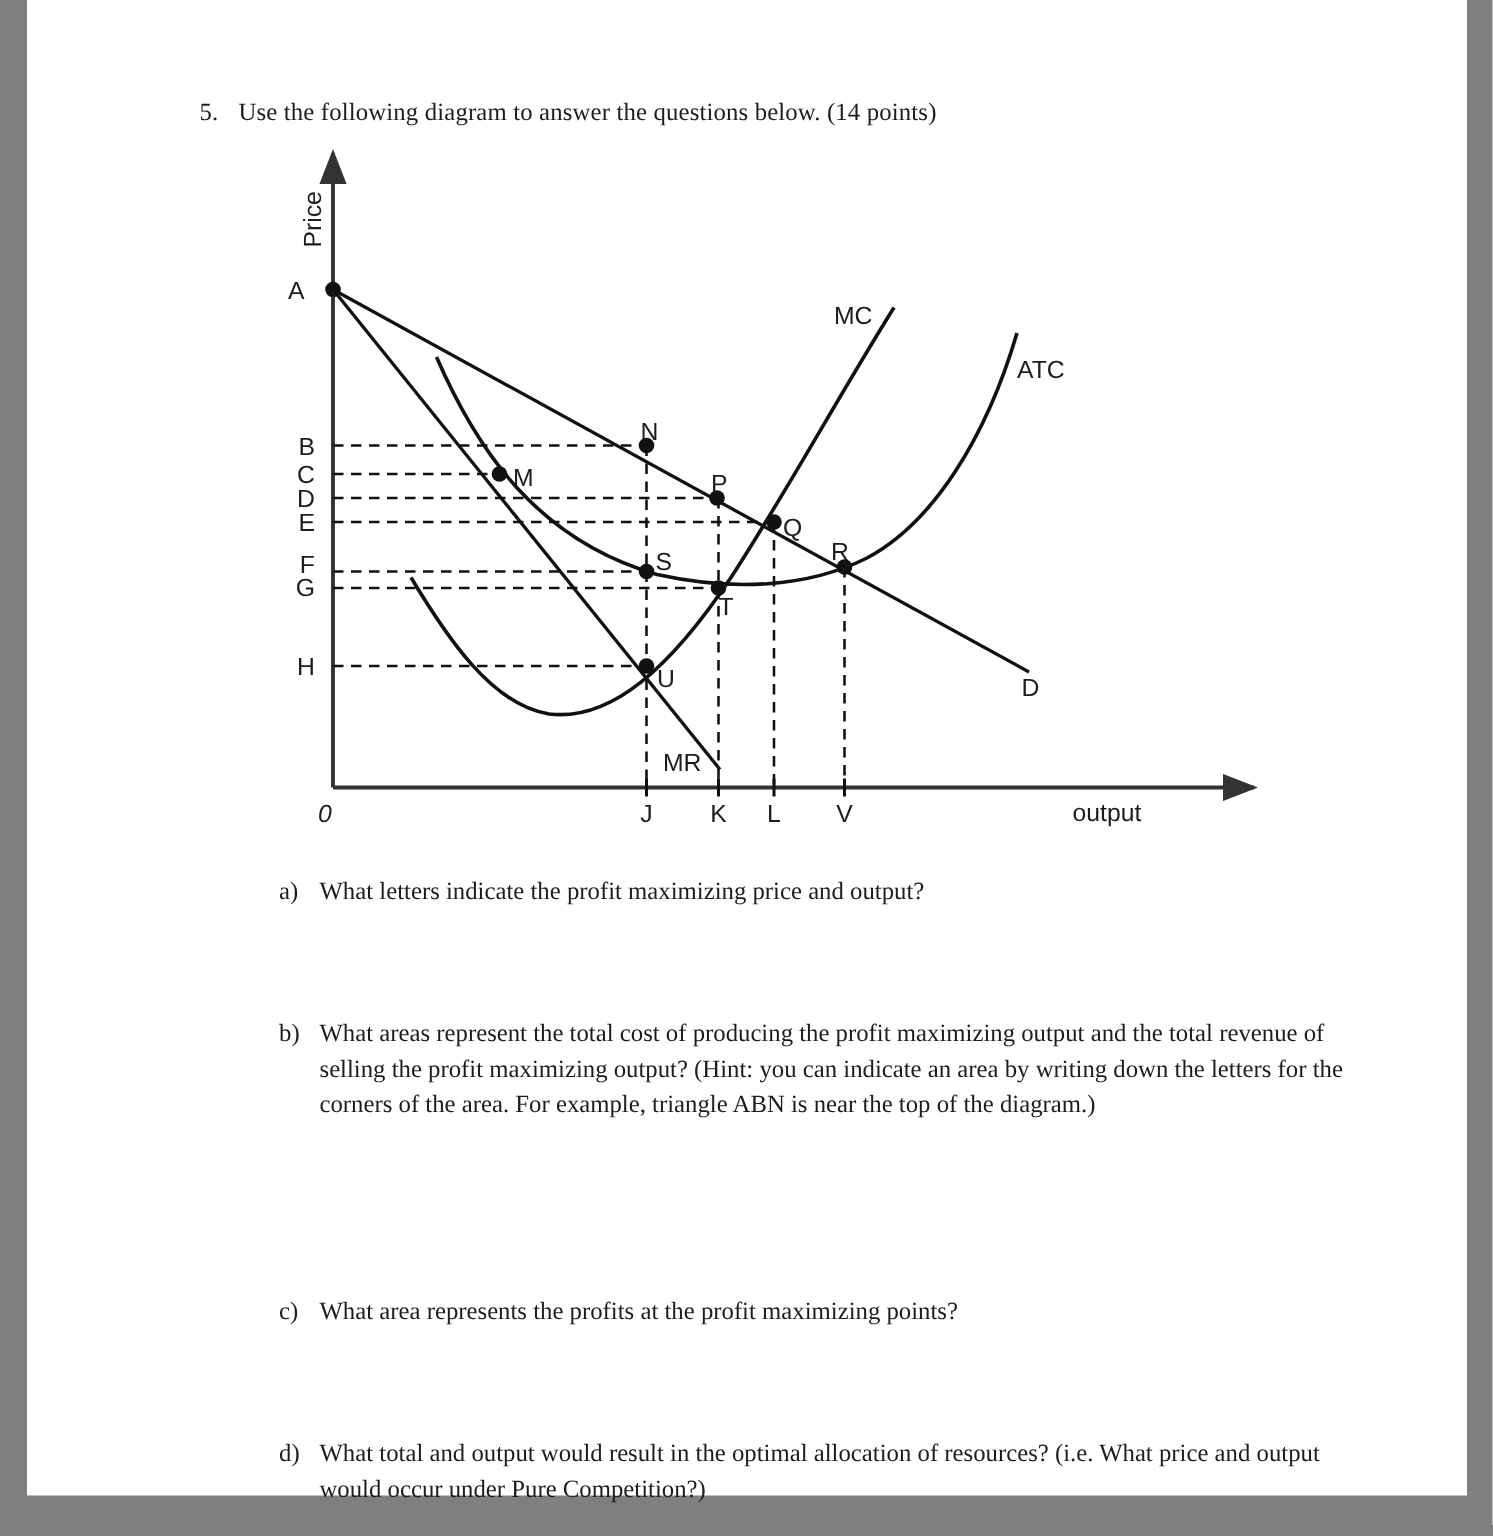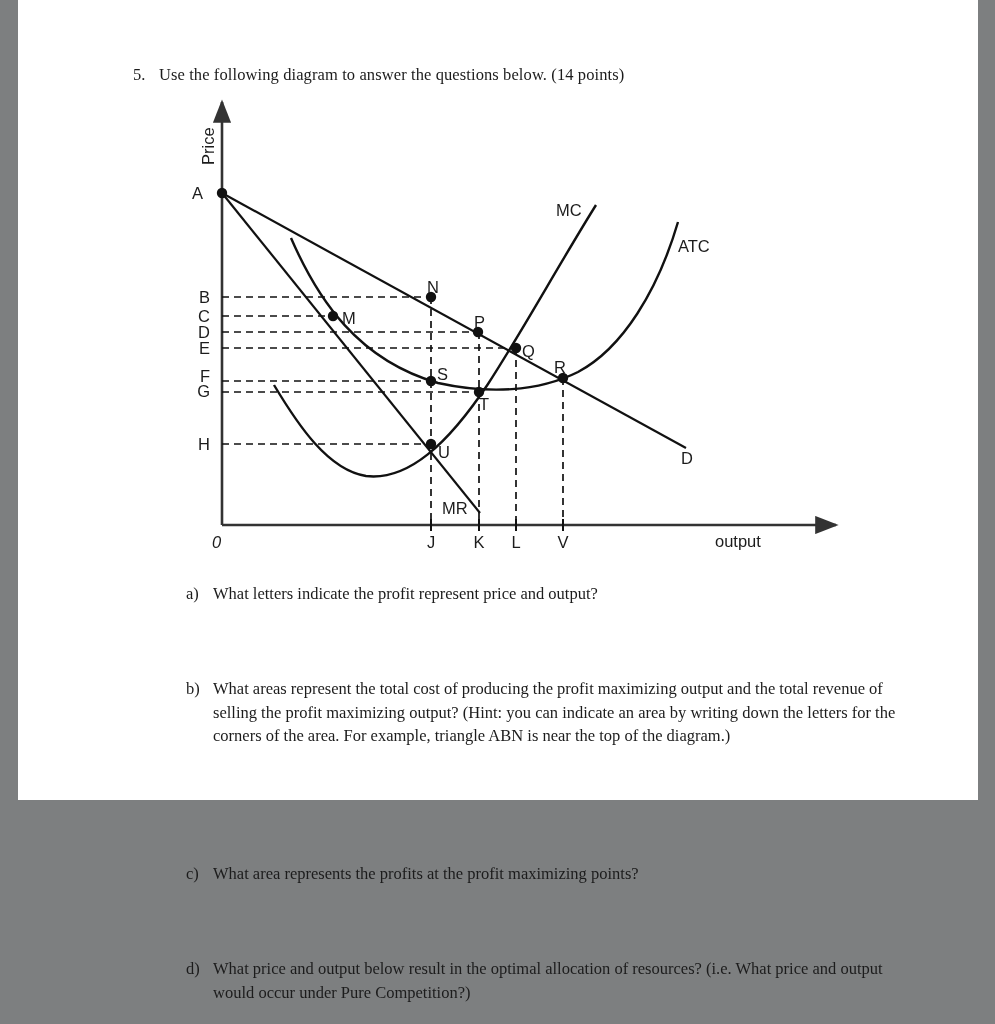--- a/index.html
+++ b/index.html
@@ -3,21 +3,21 @@
 <meta charset="utf-8">
 <style>
   html,body{margin:0;padding:0;}
   body{
     width:995px;height:1024px;
     background:#7d7f80;
     font-family:"Liberation Serif", serif;
     overflow:hidden;
   }
   #page{
-    position:absolute;left:18px;top:0;width:960px;height:800px;
+    position:absolute;left:18px;top:0;width:960px;height:997px;
     background:#ffffff;
   }
   #sheet{position:relative;width:100%;height:100%;}
 
   .qhead{
     position:absolute;left:115px;top:65px;width:760px;
     font-size:16.5px;color:#1c1c1c;letter-spacing:.1px;
   }
   .qnum{display:inline-block;width:26px;}
 
@@ -142,38 +142,38 @@
       <text x="461" y="410">T</text>
       <text x="420" y="458">U</text>
     </g>
   </svg>
   </div>
 
   <div class="qlist">
 
     <div class="qitem">
       <span class="qlabel">a)</span>
-      <span class="qtext">What letters indicate the profit represent price and output?</span>
+      <span class="qtext">What letters indicate the profit maximizing price and output?</span>
     </div>
     <div class="sp-a"></div>
 
     <div class="qitem">
       <span class="qlabel">b)</span>
       <span class="qtext">What areas represent the total cost of producing the profit maximizing output and the total revenue of selling the profit maximizing output? (Hint: you can indicate an area by writing down the letters for the corners of the area. For example, triangle ABN is near the top of the diagram.)</span>
     </div>
     <div class="sp-b"></div>
 
     <div class="qitem">
       <span class="qlabel">c)</span>
       <span class="qtext">What area represents the profits at the profit maximizing points?</span>
     </div>
     <div class="sp-c"></div>
 
     <div class="qitem">
       <span class="qlabel">d)</span>
-      <span class="qtext">What price and output below result in the optimal allocation of resources?  (i.e.  What price and output would occur under Pure Competition?)</span>
+      <span class="qtext">What total and output would result in the optimal allocation of resources?  (i.e.  What price and output would occur under Pure Competition?)</span>
     </div>
     <div class="sp-d"></div>
 
   </div>
 
 </div>
 </div>
 
 </body></html>

